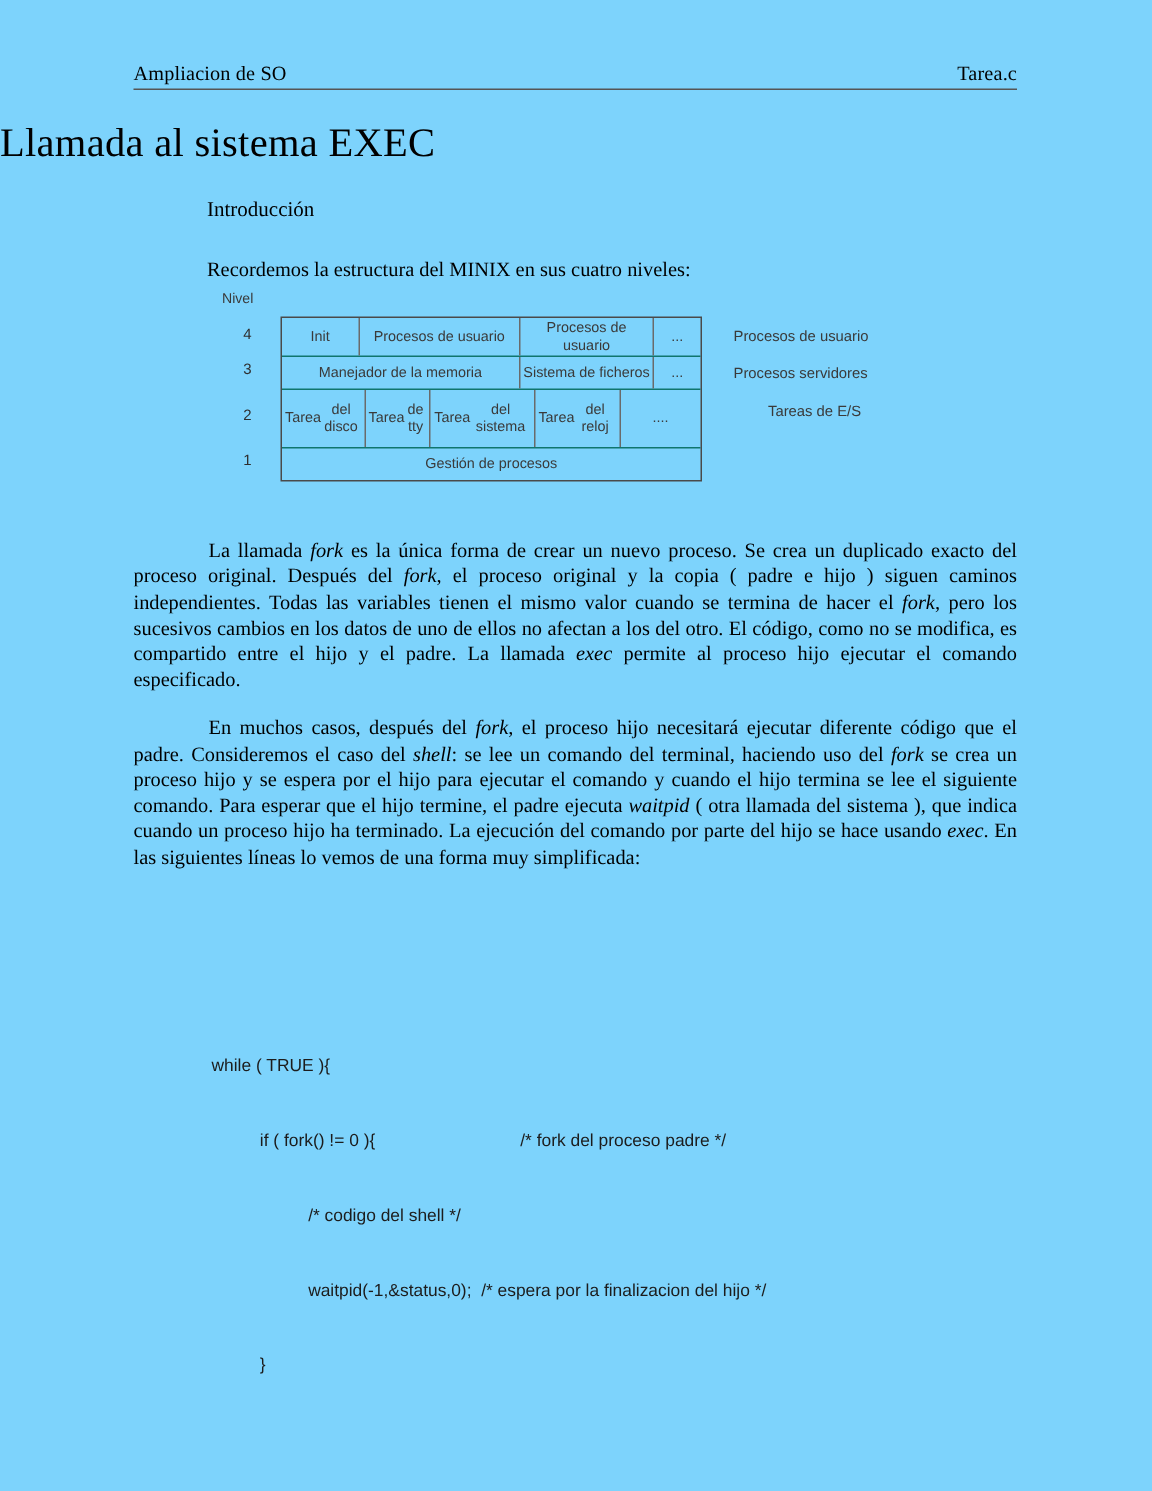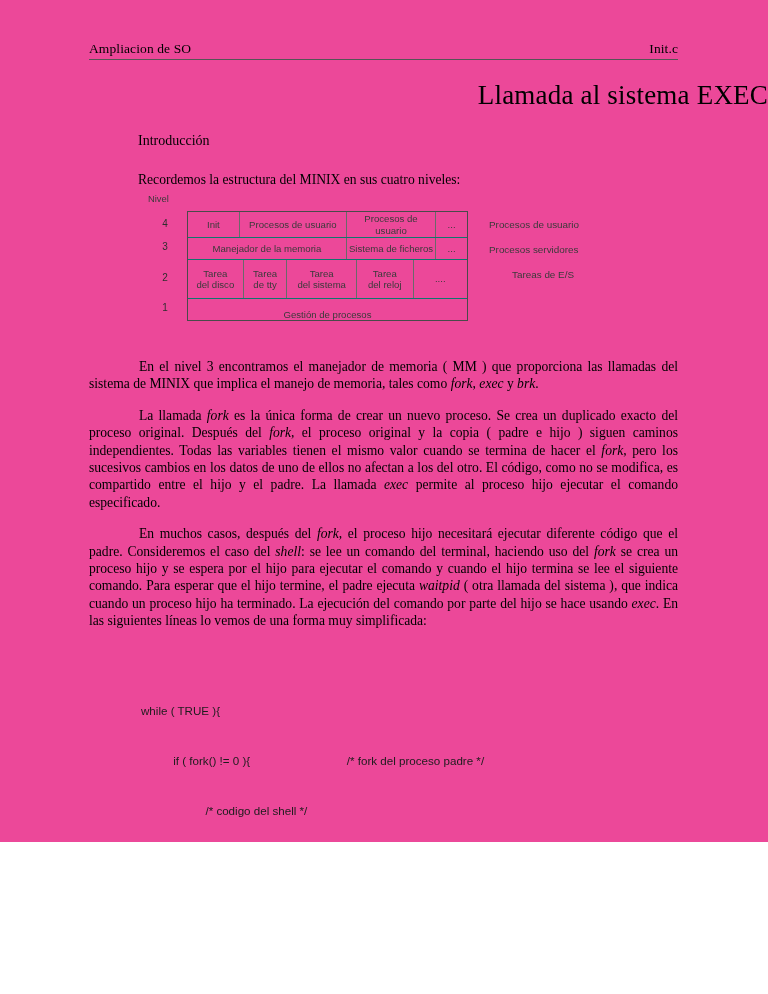--- a/index.html
+++ b/index.html
@@ -7,22 +7,22 @@
     padding: 0;
     background: #ffffff;
   }
   body {
     font-family: "Liberation Serif", "DejaVu Serif", serif;
     color: #000000;
   }
   .page {
     position: relative;
     width: 768px;
-    height: 842px;
-    background: #ec4899;
+    height: 994px;
+    background: #7dd3fc;
     overflow: hidden;
     box-sizing: border-box;
   }
 
   
   .header {
     position: absolute;
     left: 89px;
     top: 41px;
     width: 589px;
@@ -35,21 +35,21 @@
   }
   .header .h-left  { letter-spacing: .1px; }
   .header .h-right { letter-spacing: .1px; }
 
   
   .doc-title {
     position: absolute;
     left: 0;
     top: 80px;
     width: 768px;
-    text-align: right;
+    text-align: left;
     font-size: 27px;
     font-weight: normal;
     letter-spacing: .2px;
   }
 
   
   .section-heading {
     position: absolute;
     left: 138px;
     top: 133px;
@@ -120,39 +120,39 @@
     padding: 0 2px;
     line-height: 1.18;
     color: #3a3a3a;
     font-size: 9.6px;
   }
   .gcell + .gcell { border-left: 1px solid #6a6a6a; }
 
   .row4 { height: 25px; }
   .row3 { height: 22px; }
   .row2 { height: 39px; }
-  .row1 { height: 22px; align-items: flex-end; }
+  .row1 { height: 22px; }
 
   .w-init    { width: 18.2%; }
   .w-proc1   { width: 38.4%; }
   .w-proc2   { width: 32.0%; }
   .w-dots    { width: 11.4%; }
 
   .w-mm      { width: 56.6%; }
   .w-fs      { width: 32.0%; }
 
   .w-disco   { width: 19.6%; }
   .w-tty     { width: 15.7%; }
   .w-sistema { width: 24.9%; }
   .w-reloj   { width: 20.3%; }
   .w-dots2   { width: 19.5%; }
 
   .w-full    { width: 100%; }
 
-  .two-line { flex-direction: column; justify-content: center; }
+  .two-line { flex-direction: row; justify-content: center; }
 
   .side-labels {
     position: absolute;
     left: 340px;
     top: 18px;
     width: 180px;
   }
   .side-lab {
     color: #3a3a3a;
     font-size: 9.9px;
@@ -192,21 +192,21 @@
   }
   .code-block .cline { white-space: pre; }
 </style>
 </head>
 <body>
 
 <div class="page">
 
   <div class="header">
     <span class="h-left">Ampliacion de SO</span>
-    <span class="h-right">Init.c</span>
+    <span class="h-right">Tarea.c</span>
   </div>
 
   <div class="doc-title">Llamada  al sistema EXEC</div>
 
   <div class="section-heading">Introducción</div>
 
   <div class="intro-line">Recordemos la estructura del MINIX en sus cuatro niveles:</div>
 
   <div class="diagram">
 
@@ -263,32 +263,32 @@
     <div class="side-labels">
       <div class="side-lab sl1">Procesos de usuario</div>
       <div class="side-lab sl2">Procesos servidores</div>
       <div class="side-lab sl3">Tareas de E/S</div>
     </div>
 
   </div>
 
   <div class="body-wrap">
 
-    <p class="para"><span>En el nivel 3 encontramos el  manejador de memoria ( MM ) que proporciona las llamadas del sistema de MINIX que implica el manejo de memoria, tales como </span><i>fork</i><span>, </span><i>exec</i><span> y </span><i>brk</i><span>.</span></p>
 
     <p class="para"><span>La llamada </span><i>fork</i><span> es la única forma de crear un nuevo proceso. Se crea un duplicado exacto del proceso original. Después del </span><i>fork</i><span>, el proceso original y la copia  ( padre e hijo ) siguen caminos independientes. Todas las variables  tienen el mismo valor  cuando se termina de hacer el </span><i>fork</i><span>, pero los sucesivos cambios en los datos de uno de ellos no afectan a los del otro. El código,  como no se modifica, es compartido entre el hijo y el padre. La llamada </span><i>exec</i><span> permite  al proceso hijo ejecutar  el comando especificado.</span></p>
 
     <p class="para"><span>En muchos casos, después del </span><i>fork</i><span>, el proceso hijo necesitará ejecutar diferente código que el padre. Consideremos el caso del </span><i>shell</i><span>:  se lee un comando del terminal, haciendo uso del </span><i>fork</i><span> se crea un proceso hijo y se espera por el hijo para ejecutar el comando y cuando el hijo termina se lee el siguiente comando. Para esperar que el hijo termine, el padre ejecuta  </span><i>waitpid</i><span> ( otra llamada del sistema ), que indica cuando un proceso hijo ha terminado. La ejecución del comando por parte del hijo se hace usando </span><i>exec</i><span>. En las siguientes líneas lo vemos de una forma muy simplificada:</span></p>
 
   </div>
 
   <div class="code-block">
     <div class="cline">while ( TRUE ){</div>
     <div class="cline">          if ( fork() != 0 ){                              /* fork del proceso padre */</div>
     <div class="cline">                    /* codigo del shell */</div>
+    <div class="cline">                    waitpid(-1,&amp;status,0);  /* espera por la finalizacion del hijo */</div>
     <div class="cline">          }</div>
     
     
     
     
     
   </div>
 
 </div>
 

